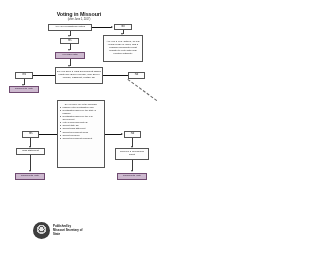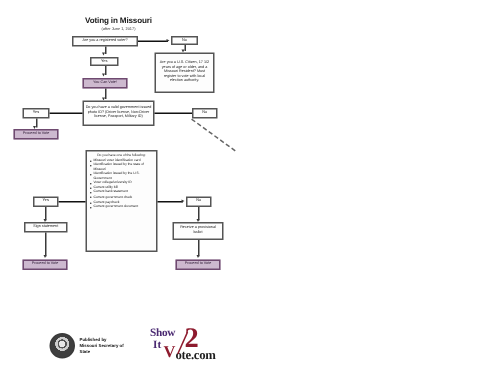--- a/index.html
+++ b/index.html
@@ -258,22 +258,14 @@
   <div class="arrow" style="left:130.7px;top:170px;"></div>
   <div class="box outcome" style="left:117px;top:173px;width:30px;height:6.5px;">Proceed to Vote</div>
 
   <div class="seal" style="left:33px;top:222px;width:17px;height:17px;">
     <div class="inner"></div>
   </div>
   <div class="pub" style="left:53px;top:224px;width:40px;">Published by</div>
   <div class="pub" style="left:53px;top:228px;width:46px;">Missouri Secretary of</div>
   <div class="pub" style="left:53px;top:232px;width:40px;">State</div>
 
-  <div class="logo" style="left:99px;top:216px;width:55px;height:26px;">
-    <span class="show" style="left:1px;top:2px;">Show</span>
-    <span class="it" style="left:3px;top:10px;">It</span>
-    <span class="two" style="left:24px;top:0px;">2</span>
-    <span class="vee" style="left:10px;top:14px;">V</span>
-    <span class="vote" style="left:18px;top:16px;">ote.com</span>
-    <span class="check" style="left:19px;top:4px;height:16px;transform:rotate(24deg);"></span>
-  </div>
 
 </div>
 
 </body></html>

